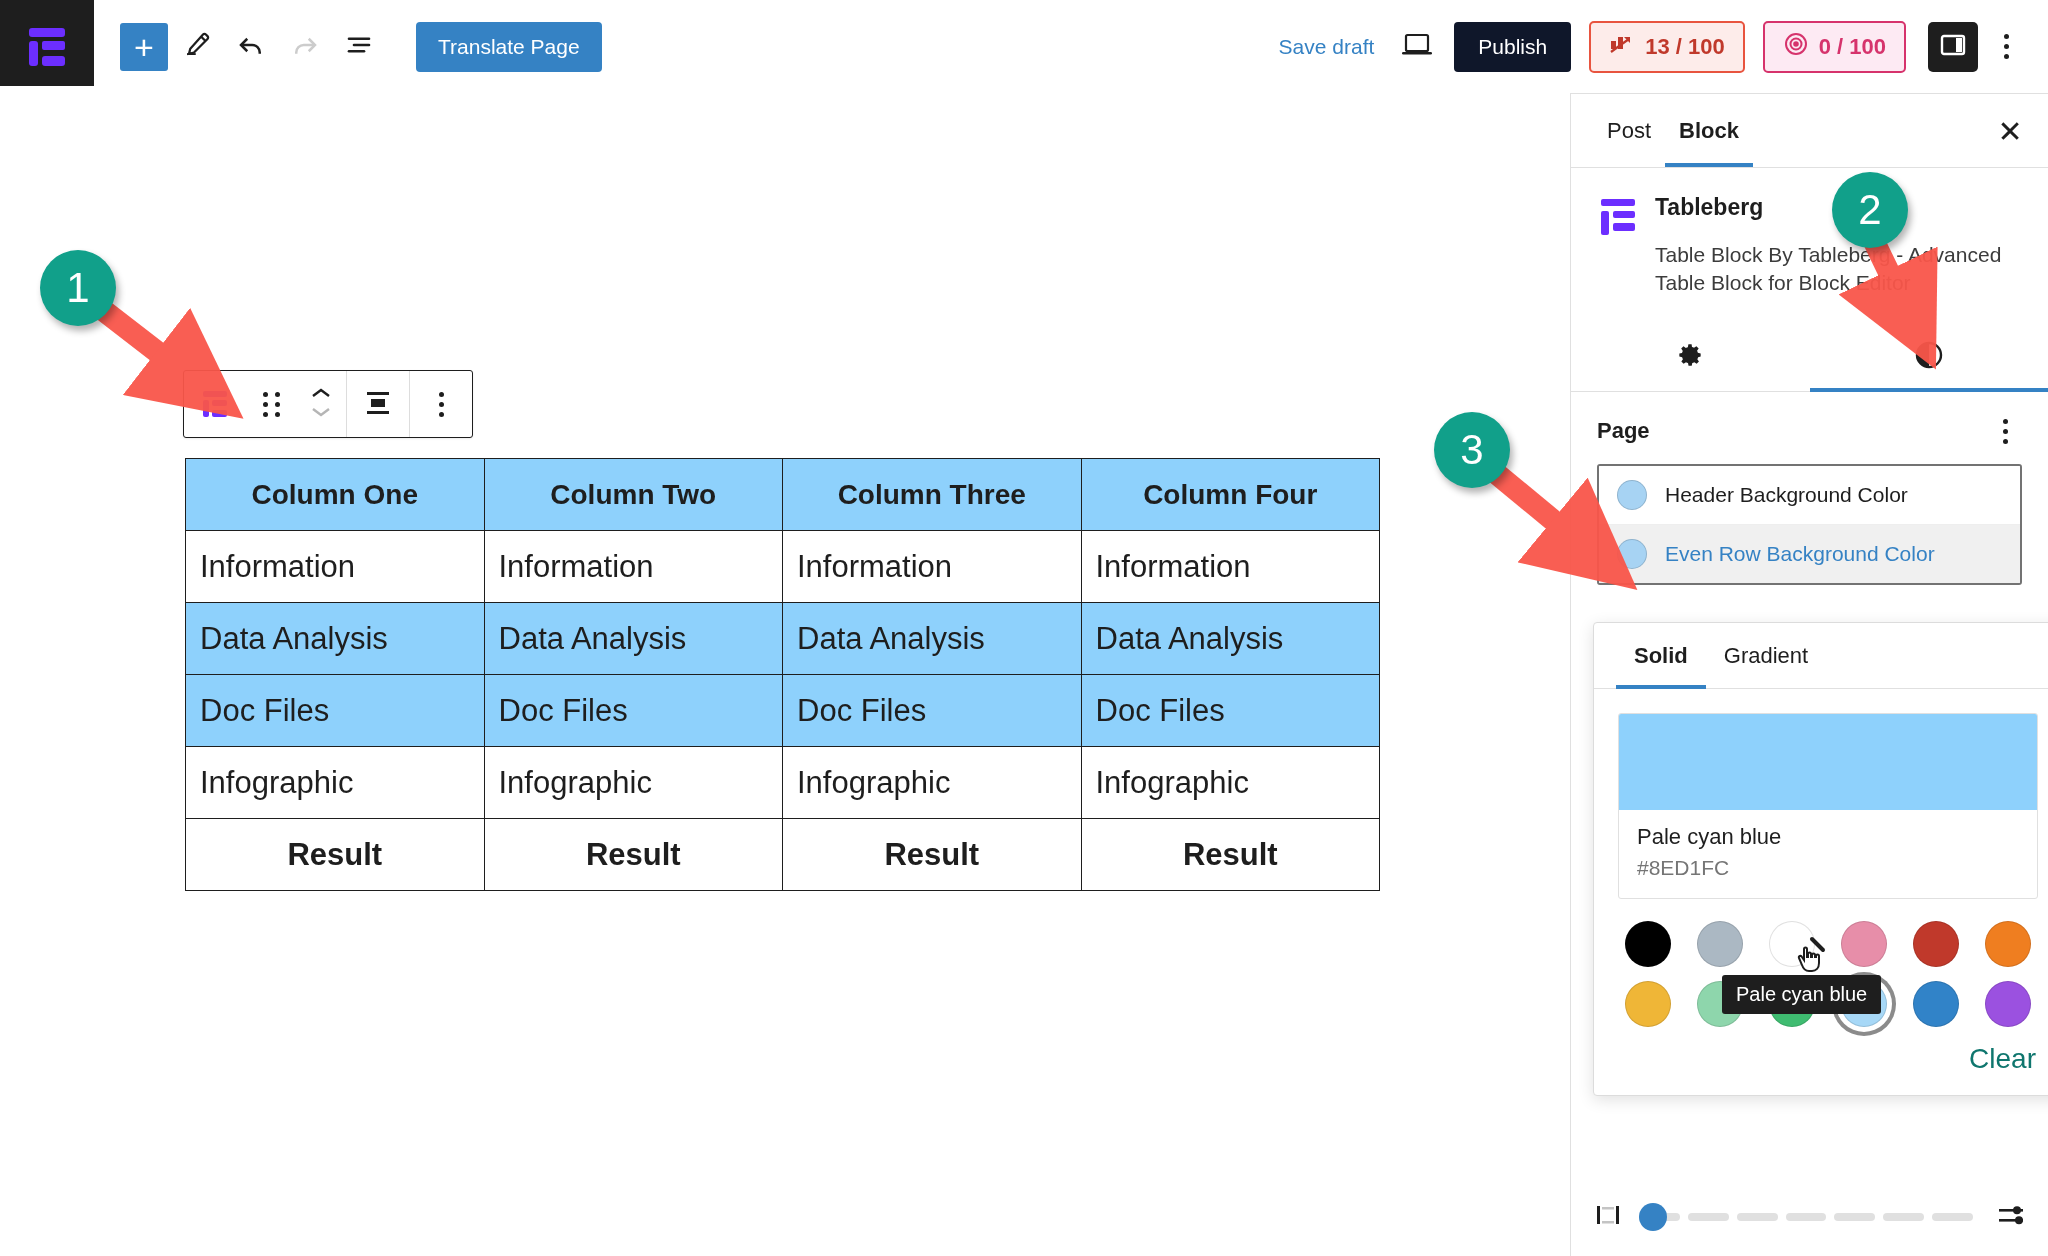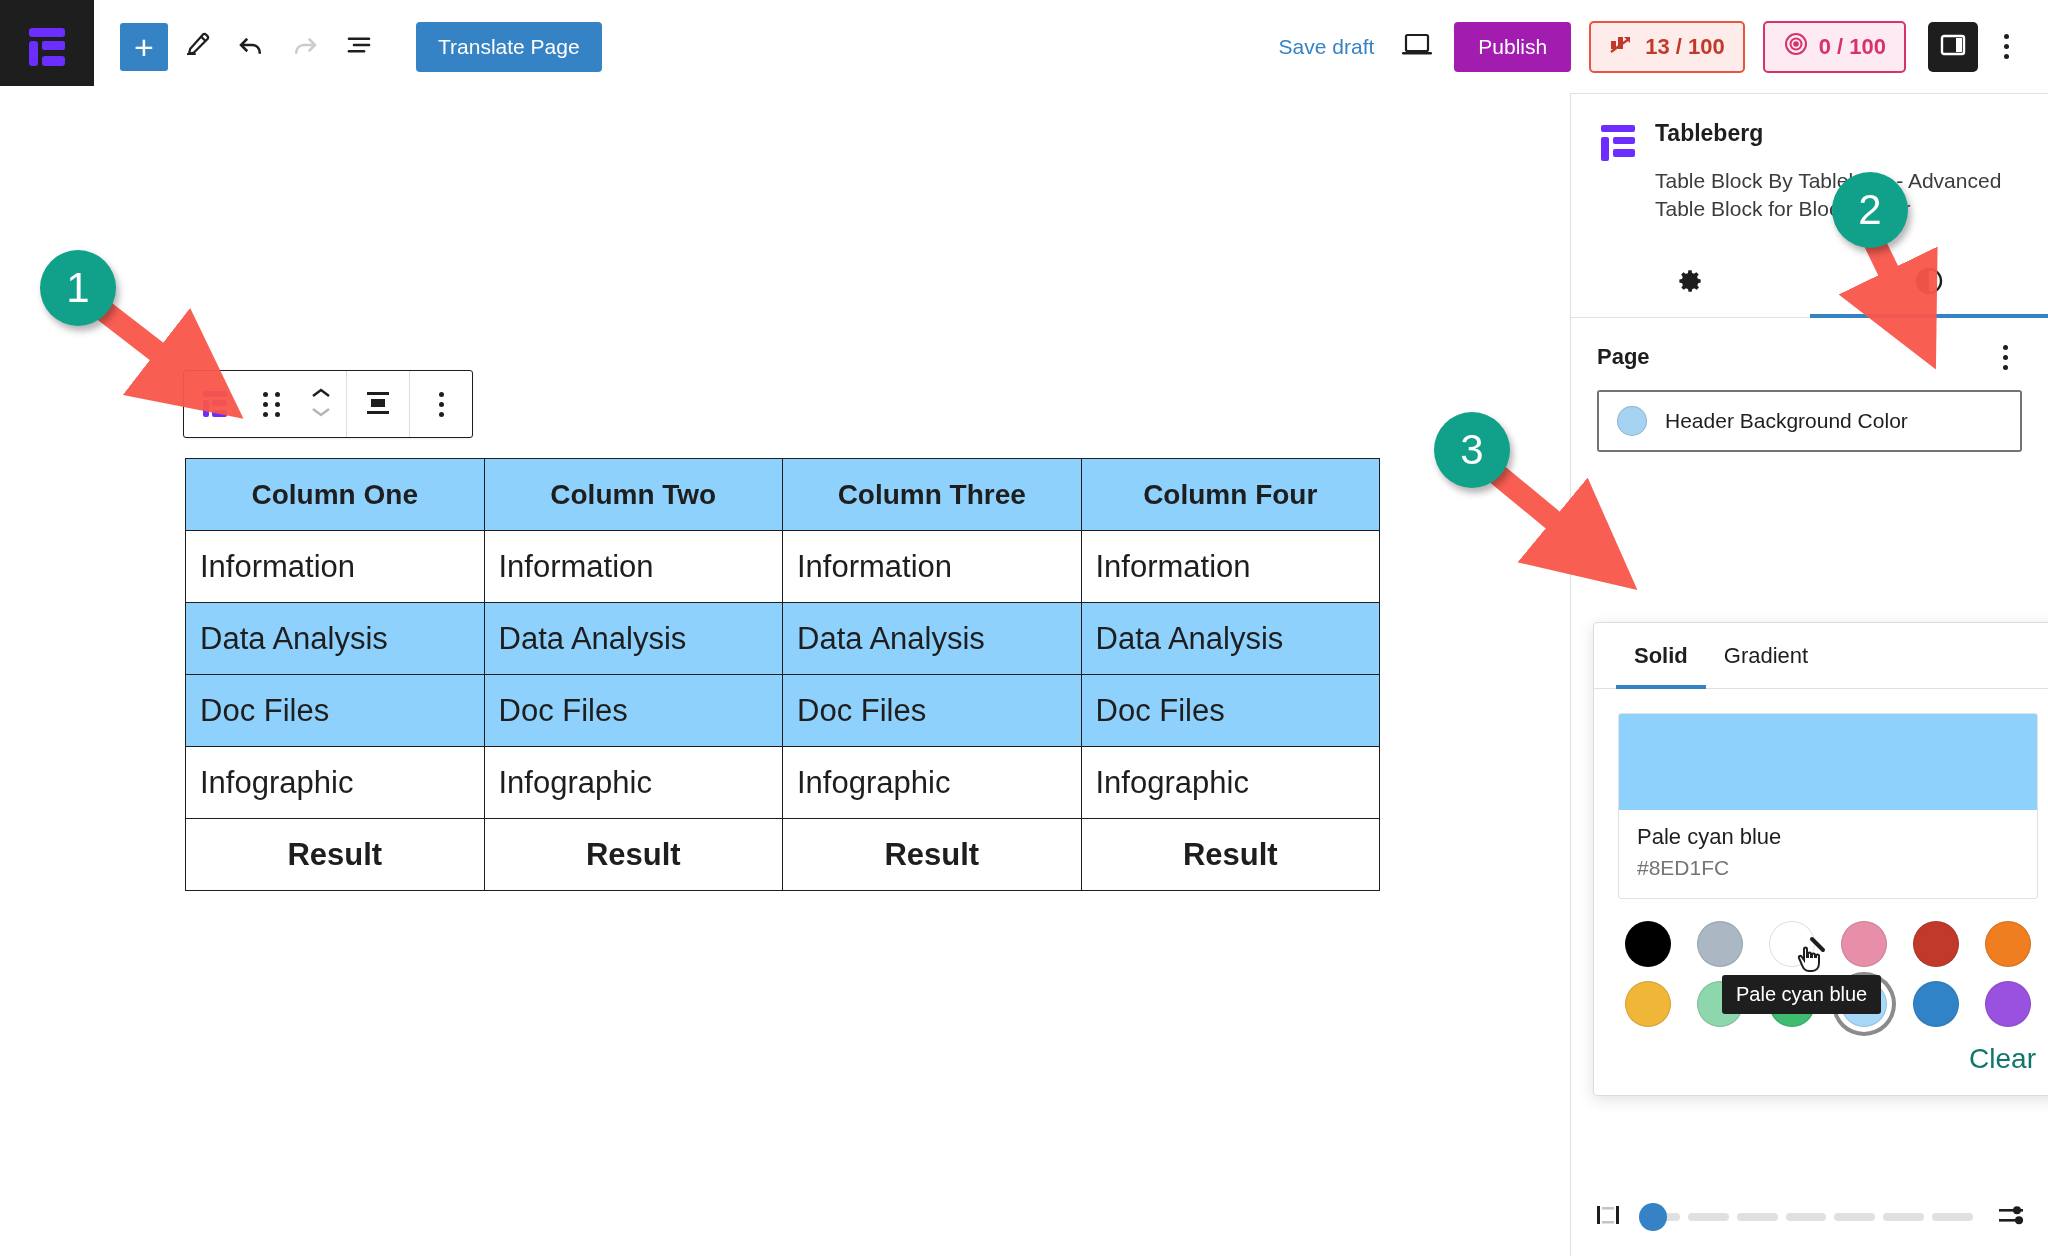--- a/index.html
+++ b/index.html
@@ -54,21 +54,21 @@
   }
   #save-draft {
     color: #3582c4; font-size: 21px; background: none; border: none;
     cursor: pointer; padding: 0 16px; font-family: "Liberation Sans", sans-serif;
   }
   #preview-btn {
     width: 54px; height: 50px; background:none;border:none;cursor:pointer;
     display:flex;align-items:center;justify-content:center;
   }
   #publish-btn {
-    background: #a21caf; color: #fff; border: none;
+    background: #0f172a; color: #fff; border: none;
     height: 50px; padding: 0 24px; border-radius: 4px; margin-left: 10px;
     font-size: 21px; cursor: pointer; font-family: "Liberation Sans", sans-serif; text-align: right;
   }
   .seo-badge {
     height: 52px; display: flex; align-items: center; gap: 10px;
     padding: 0 18px; border-radius: 5px; margin-left: 18px;
     font-size: 22px; font-weight: bold; cursor: pointer;
   }
   #badge-rank { background: #fdecea; border: 2px solid #e8543f; color: #c0392b; }
   #badge-seo  { background: #fdeaf3; border: 2px solid #d6336c; color: #d6336c; }
@@ -474,20 +474,27 @@
             <td style="background: rgb(255, 255, 255);">Result</td>
             <td style="background: rgb(255, 255, 255);">Result</td>
           </tr>
         </tfoot>
     </table>
   </div>
 </div>
 
 <div id="sidebar">
 
+  <div id="sb-tabs">
+    <button class="sb-tab">Post</button>
+    <button class="sb-tab active">Block</button>
+    <button id="close-sidebar">
+      <span>✕</span>
+    </button>
+  </div>
 
   <div id="block-card">
     <span class="bc-icon">
       <i class="t"></i>
         <i class="l"></i>
         <i class="r1"></i>
         <i class="r2"></i>
     </span>
     <div>
       <div id="bc-title">Tableberg</div>
@@ -522,20 +529,24 @@
             <b></b>
             <b></b>
             <b></b>
           </span>
       </span>
     </div>
     <div id="color-list">
         <div class="color-row">
           <span class="swatch-dot" style="background: rgb(167, 211, 243);"></span>
           <span>Header Background Color</span>
+        </div>
+        <div class="color-row selected">
+          <span class="swatch-dot" style="background: rgb(167, 211, 243);"></span>
+          <span>Even Row Background Color</span>
         </div>
       </div>
   </div>
 
   <div id="color-popover">
     <div id="pop-tabs">
       <button class="pop-tab active">Solid</button>
       <button class="pop-tab">Gradient</button>
     </div>
     <div id="preview-card">

